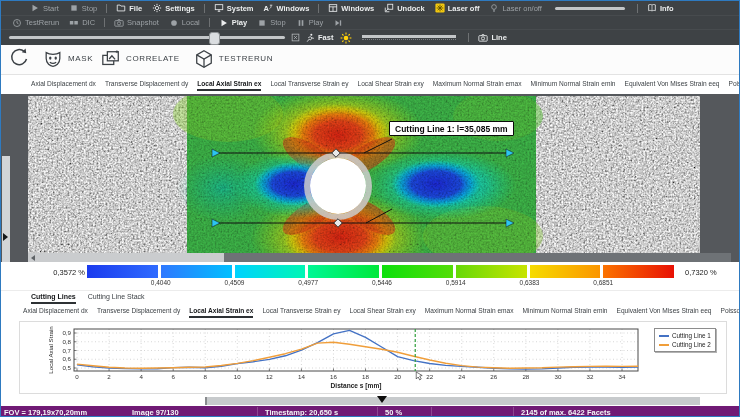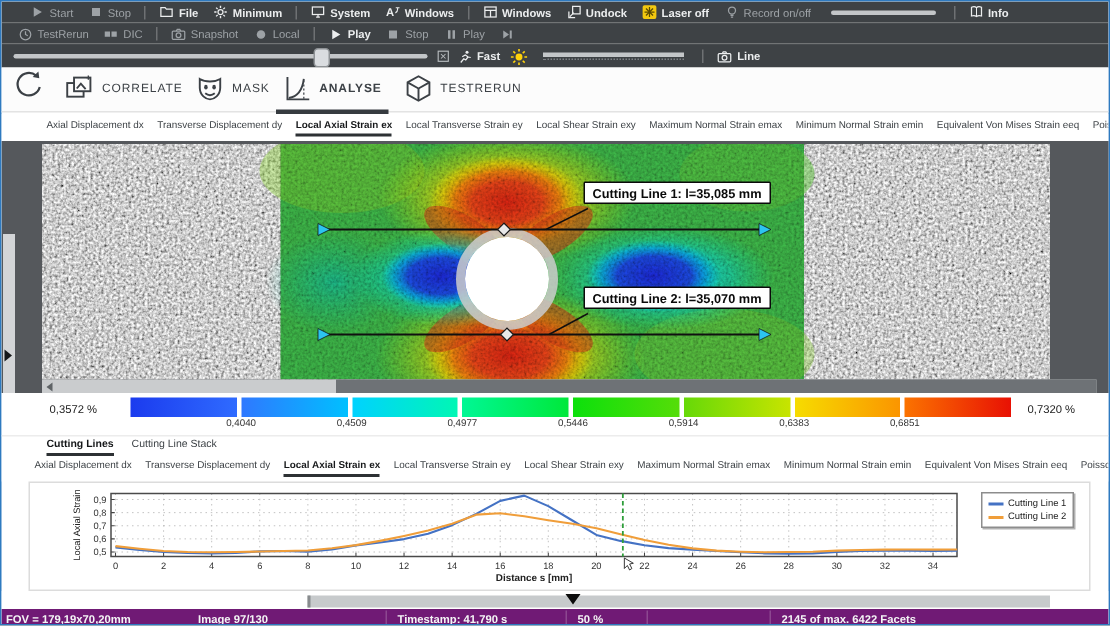--- a/index.html
+++ b/index.html
@@ -1,20 +1,20 @@
 <!DOCTYPE html>
 <html><head>
 <meta charset="utf-8">
 <style>
   html,body{margin:0;padding:0;background:#888;}
   #win{position:relative;width:740px;height:417px;background:#fff;border:1px solid #2e7ac0;box-sizing:border-box;
        font-family:"Liberation Sans",sans-serif;overflow:hidden;}
   
   .tbrow{position:absolute;left:0;width:100%;background:#3e4245;display:flex;align-items:center;box-sizing:border-box;}
-  #tb1{top:0;height:14px;padding-left:14px;}
+  #tb1{top:0;height:14px;padding-left:24px;}
   #tb2{top:14px;height:14px;padding-left:6px;border-top:1px solid rgba(255,255,255,.05);}
   #tb3{top:28px;height:16px;padding-left:8px;border-top:1px solid rgba(255,255,255,.05);}
   .tb-item{display:flex;align-items:center;gap:3px;font-size:7.5px;font-weight:bold;color:#eceeef;margin:0 5px;white-space:nowrap;cursor:default;}
   .tb-item.dim{color:#9da2a6;font-weight:normal;}
   .tb-item svg.i{width:10px;height:10px;flex:0 0 auto;}
   .tb-sep{width:1px;height:9px;background:rgba(255,255,255,.25);margin:0 4px;}
   .tb-slider{width:70px;height:3px;border-radius:2px;background:#c3c6c8;margin:0 8px;}
   .track{position:relative;height:3px;border-radius:2px;background:#c3c6c8;}
   #speed-slider{width:276px;margin-right:6px;}
   #speed-thumb{position:absolute;left:200px;top:-4px;width:9px;height:11px;border-radius:3px;background:#dadde0;border:1px solid #8f9396;}
@@ -41,21 +41,21 @@
   #specimen{position:absolute;left:27px;top:2px;}
   .cut-label{position:absolute;background:#fff;border:1.5px solid #0a0a0a;color:#0a0a0a;font-size:8.5px;font-weight:bold;padding:1.5px 5px;white-space:nowrap;border-radius:1px;}
   #cut-label-1{left:388px;top:27px;}
   #cut-label-2{left:388px;top:97px;}
   #hscroll{position:absolute;left:27px;top:159px;width:703px;height:9px;background:#caccce;}
   #hscroll-thumb{position:absolute;left:196px;top:0;width:507px;height:9px;background:#6e7control3;background:#6e7276;}
   #hscroll-arrow{position:absolute;left:3px;top:2px;width:0;height:0;border-right:4px solid #5f6366;border-top:3px solid transparent;border-bottom:3px solid transparent;}
   
   #colorbar{position:absolute;top:261px;left:0;width:100%;height:28px;background:#fff;}
   .cb-label{position:absolute;top:6px;font-size:7.5px;color:#222;}
-  #cb-min{left:32px;width:52px;text-align:left;}
+  #cb-min{left:32px;width:52px;text-align:right;}
   #cb-max{left:684px;}
   .cb-seg{position:absolute;top:3px;height:13px;}
   .cb-tick{position:absolute;top:17px;font-size:6.5px;color:#333;width:40px;margin-left:-20px;text-align:center;}
   
   #btabs{position:absolute;top:289px;left:0;width:100%;height:14px;background:#fff;border-top:1px solid #ececec;display:flex;gap:12px;padding-left:30px;align-items:flex-end;box-sizing:border-box;}
   .btab{font-size:7px;color:#3d4246;padding-bottom:2px;border-bottom:2px solid transparent;cursor:default;}
   .btab.active{font-weight:bold;color:#141618;border-bottom:2px solid #2d3134;}
   
   #chart-panel{position:absolute;top:320px;left:18px;width:708px;height:73px;background:#fff;border:1px solid #dcdcdc;box-sizing:border-box;}
   #chart-svg{position:absolute;left:0;top:0;}
@@ -103,21 +103,21 @@
             <line x1="6" y1="1" x2="6" y2="2.8"></line>
             <line x1="6" y1="9.2" x2="6" y2="11"></line>
             <line x1="1" y1="6" x2="2.8" y2="6"></line>
             <line x1="9.2" y1="6" x2="11" y2="6"></line>
             <line x1="2.5" y1="2.5" x2="3.7" y2="3.7"></line>
             <line x1="8.3" y1="8.3" x2="9.5" y2="9.5"></line>
             <line x1="9.5" y1="2.5" x2="8.3" y2="3.7"></line>
             <line x1="3.7" y1="8.3" x2="2.5" y2="9.5"></line>
           </g>
         </svg>
-        <span>Minimum</span>
+        <span>Settings</span>
       </div>
       <div class="tb-sep"></div>
       <div class="tb-item">
         <svg class="i" viewBox="0 0 12 12">
           <rect x="1.5" y="2" width="9" height="6" fill="none" stroke="currentColor"></rect>
           <line x1="4.5" y1="10" x2="7.5" y2="10" stroke="currentColor"></line>
           <line x1="6" y1="8" x2="6" y2="10" stroke="currentColor"></line>
         </svg>
         <span>System</span>
       </div>
@@ -156,21 +156,21 @@
           </g>
         </svg>
         <span>Laser off</span>
       </div>
       <div class="tb-item dim">
         <svg class="i" viewBox="0 0 12 12">
           <circle cx="6" cy="4.8" r="2.8" fill="none" stroke="currentColor"></circle>
           <line x1="4.8" y1="8.6" x2="7.2" y2="8.6" stroke="currentColor"></line>
           <line x1="5.1" y1="10" x2="6.9" y2="10" stroke="currentColor"></line>
         </svg>
-        <span>Record on/off</span>
+        <span>Laser on/off</span>
       </div>
       <div class="tb-slider"></div>
       <div class="tb-sep"></div>
       <div class="tb-item">
         <svg class="i" viewBox="0 0 12 12">
           <path d="M2 2.2c1.6-.6 3-.6 4 .4 1-1 2.4-1 4-.4v7c-1.6-.5-3-.4-4 .4-1-.8-2.4-.9-4-.4z" fill="none" stroke="currentColor"></path>
           <line x1="6" y1="2.6" x2="6" y2="9.4" stroke="currentColor" stroke-width=".8"></line>
         </svg>
         <span>Info</span>
       </div>
@@ -277,43 +277,35 @@
 
   <div id="ribbon">
     <div id="ribbon-home">
       <svg viewBox="0 0 24 24">
           <path d="M19.5 13a7.5 7.5 0 1 1-2.4-7.6"></path>
           <path d="M18.6 2.6l.6 4.6-4.4-.9z" fill="#3c4146" stroke="none"></path>
         </svg>
     </div>
     <div class="rtab">
       <svg viewBox="0 0 22 22">
+          <path d="M3.5 4c4 2.5 11 2.5 15 0v6.5c0 5.5-4.5 8.5-7.5 8.5S3.5 16 3.5 10.5z"></path>
+          <ellipse cx="8" cy="10" rx="1.3" ry="1.7" fill="#3c4146" stroke="none"></ellipse>
+          <ellipse cx="14" cy="10" rx="1.3" ry="1.7" fill="#3c4146" stroke="none"></ellipse>
+          <path d="M7.5 14.5c2.5 2 4.5 2 7 0"></path>
+        </svg>
+      <span>MASK</span>
+    </div>
+    <div class="rtab">
+      <svg viewBox="0 0 22 22">
           <rect x="2" y="7" width="12" height="10" fill="#fcfcfc"></rect>
           <rect x="7" y="3" width="12" height="10" fill="#fcfcfc"></rect>
           <path d="M9 11l3-3.5 3.5 4"></path>
           <path d="M17.5 1.5v3M16 3h3" stroke-width="1"></path>
         </svg>
       <span>CORRELATE</span>
-    </div>
-    <div class="rtab">
-      <svg viewBox="0 0 22 22">
-          <path d="M3.5 4c4 2.5 11 2.5 15 0v6.5c0 5.5-4.5 8.5-7.5 8.5S3.5 16 3.5 10.5z"></path>
-          <ellipse cx="8" cy="10" rx="1.3" ry="1.7" fill="#3c4146" stroke="none"></ellipse>
-          <ellipse cx="14" cy="10" rx="1.3" ry="1.7" fill="#3c4146" stroke="none"></ellipse>
-          <path d="M7.5 14.5c2.5 2 4.5 2 7 0"></path>
-        </svg>
-      <span>MASK</span>
-    </div>
-    <div class="rtab active">
-      <svg viewBox="0 0 22 22">
-          <path d="M4 2.5V19h16"></path>
-          <path d="M5 18c7-1 10-6 11-14"></path>
-          <path d="M16 5v14" stroke-dasharray="1.5,1.5" stroke-width=".9"></path>
-        </svg>
-      <span>ANALYSE</span>
     </div>
     <div class="rtab" style="margin-left:6px;">
       <svg viewBox="0 0 22 22">
           <path d="M11 2l8 4.5v9L11 20l-8-4.5v-9z"></path>
           <path d="M3 6.5l8 4.5 8-4.5"></path>
           <path d="M11 11v9"></path>
         </svg>
       <span>TESTRERUN</span>
     </div>
   </div>
@@ -405,21 +397,20 @@
       </g>
       <g>
         <line x1="188" y1="127" x2="481" y2="127" stroke="#101010" stroke-width="1.2"></line>
         <path d="M184 123l8 4-8 4z" fill="#2cc4f0" stroke="#101010" stroke-width=".5"></path>
         <path d="M478 123l8 4-8 4z" fill="#2cc4f0" stroke="#101010" stroke-width=".5"></path>
         <rect x="307" y="124" width="6" height="6" transform="rotate(45 310 127)" fill="#e8e8e8" stroke="#191919" stroke-width=".8"></rect>
         <line x1="338" y1="127" x2="364" y2="113" stroke="#101010" stroke-width="1"></line>
       </g>
     </svg>
     <div id="cut-label-1" class="cut-label">Cutting Line 1: l=35,085 mm</div>
-    <div id="cut-label-2" class="cut-label">Cutting Line 2: l=35,070 mm</div>
     <div id="splitter">
         <div id="splitter-arrow"></div>
       </div>
     <div id="hscroll">
       <div id="hscroll-arrow"></div>
       <div id="hscroll-thumb"></div>
     </div>
   </div>
 
   <div id="colorbar">
@@ -551,21 +542,21 @@
   </div>
 
   <div id="scrubber">
     <div id="scrub-bar"></div>
     <div id="scrub-marker"></div>
   </div>
 
   <div id="statusbar">
     <span class="st" style="left:3px">FOV = 179,19x70,20mm</span>
     <span class="st" style="left:131px">Image 97/130</span>
-    <span class="st" style="left:264px">Timestamp: 41,790 s</span>
+    <span class="st" style="left:264px">Timestamp: 20,650 s</span>
     <span class="st" style="left:384px">50 %</span>
     <span class="st" style="left:520px">2145 of max. 6422 Facets</span>
     <span class="st-sep" style="left:256px"></span>
     <span class="st-sep" style="left:376px"></span>
     <span class="st-sep" style="left:430px"></span>
     <span class="st-sep" style="left:512px"></span>
   </div>
 </div>
 
 </body></html>

